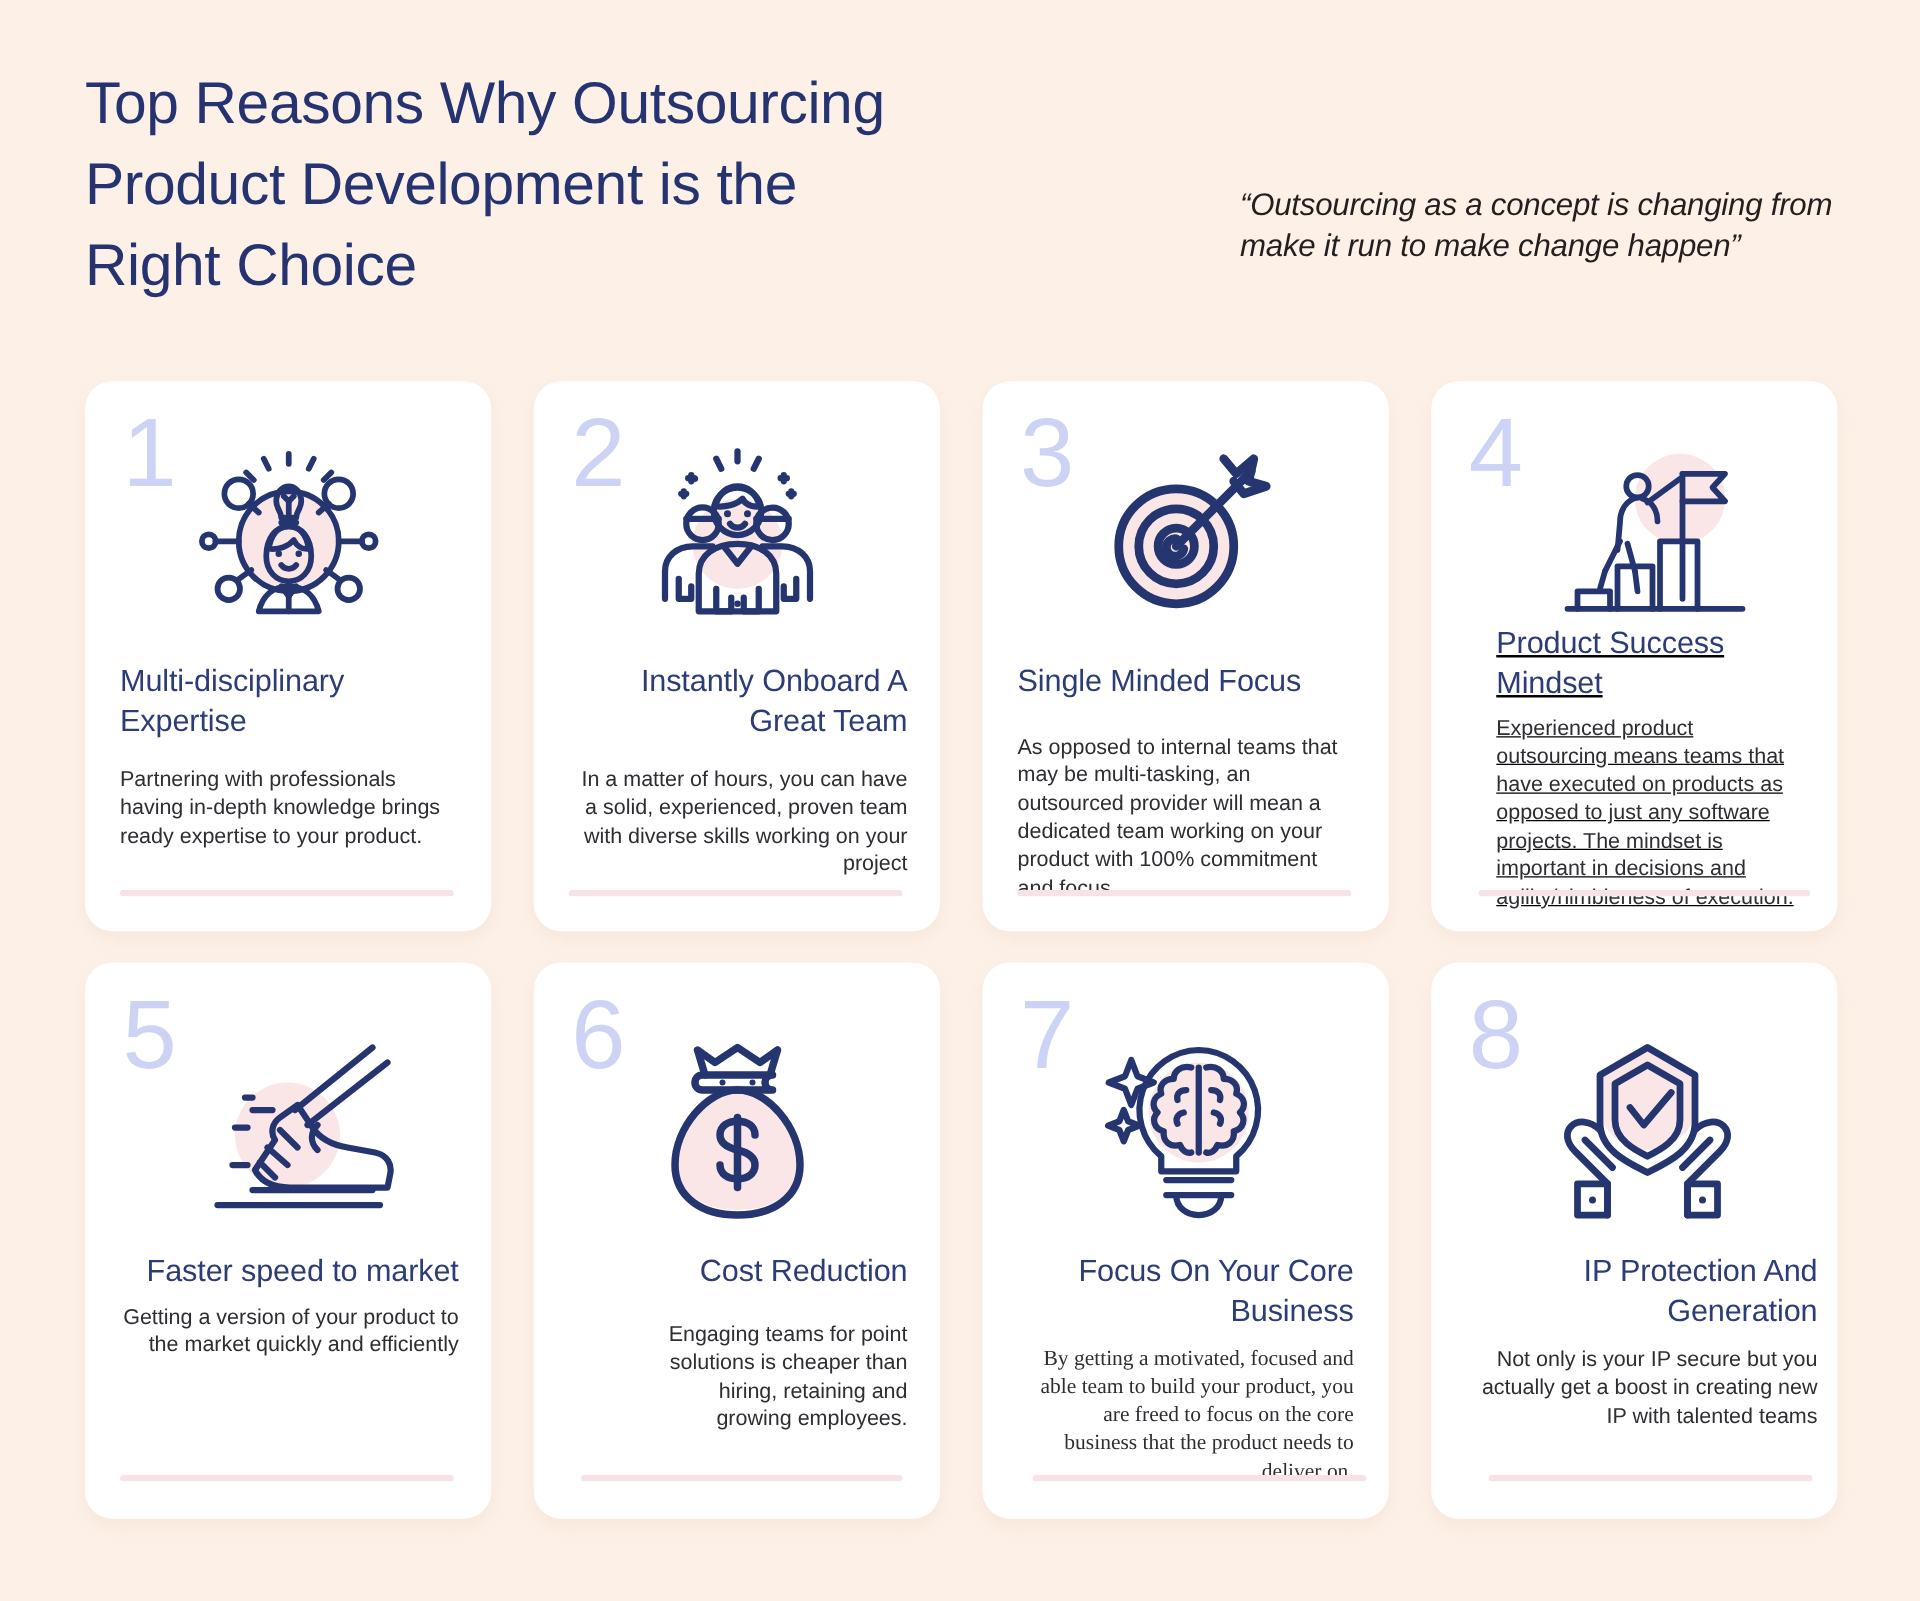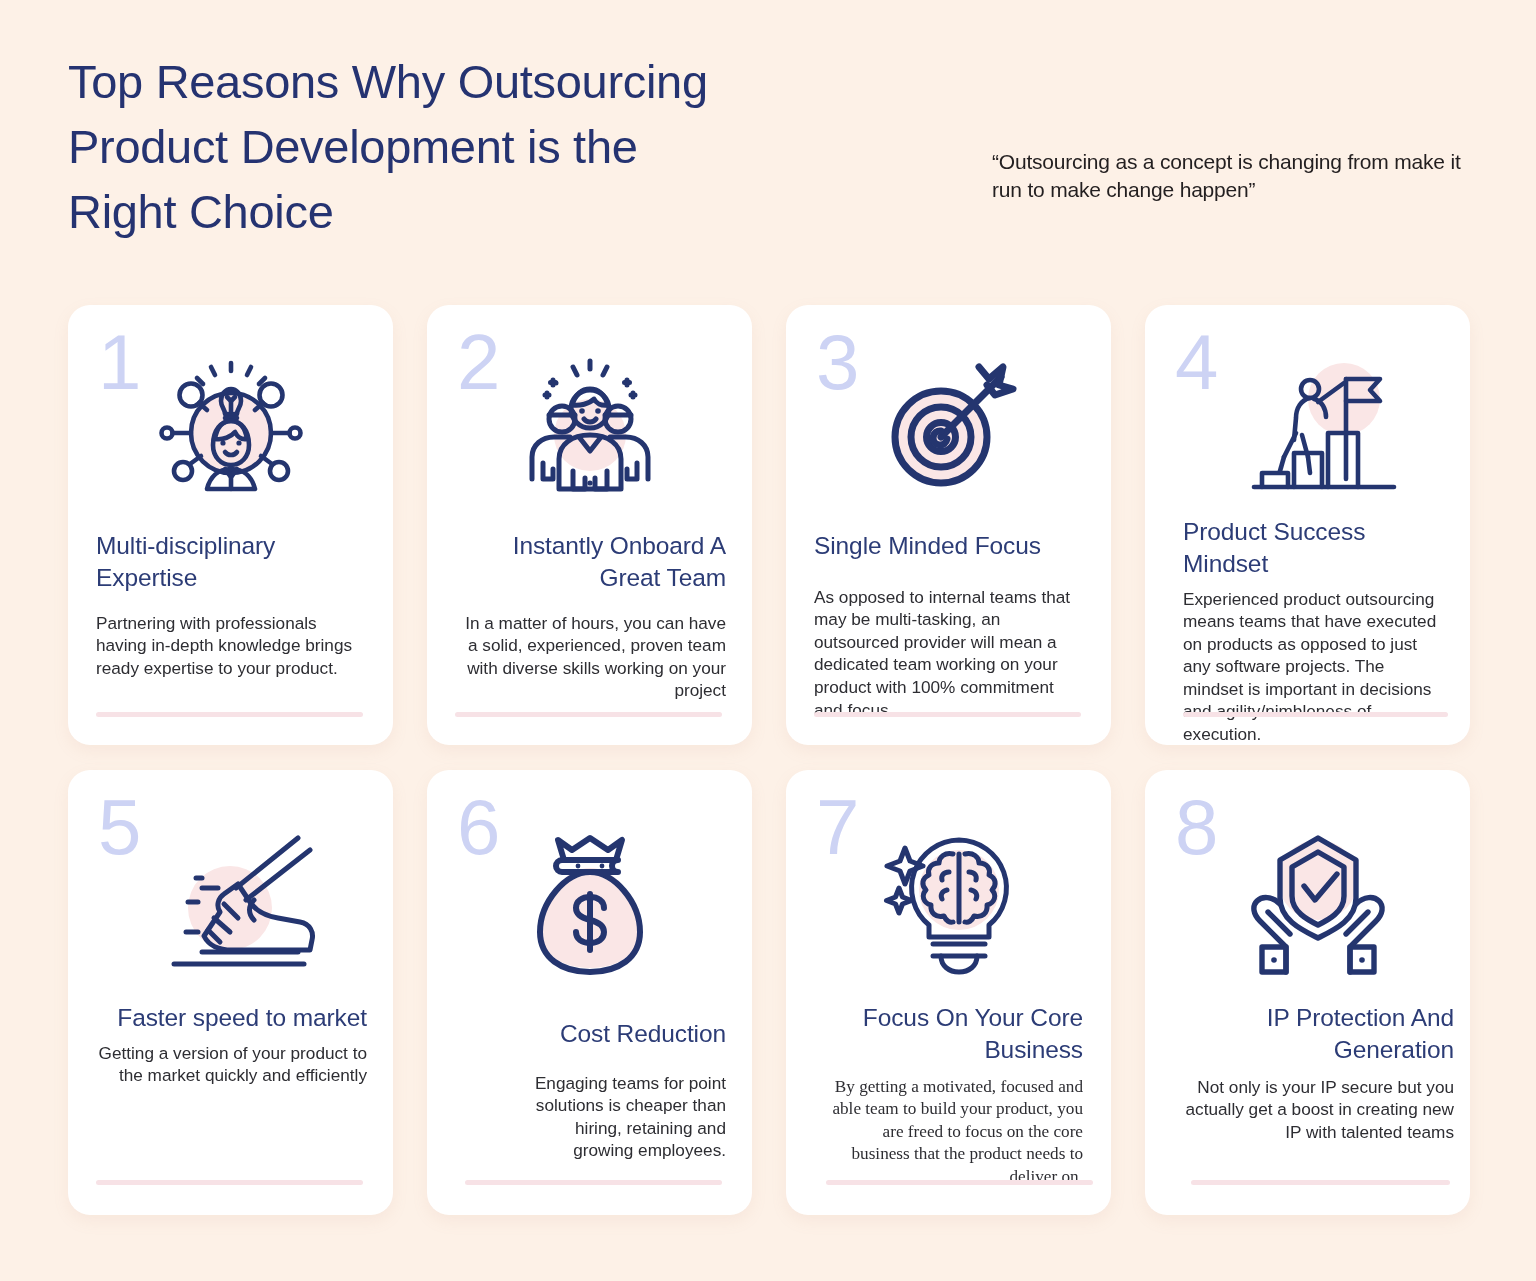--- a/index.html
+++ b/index.html
@@ -32,22 +32,23 @@
     font-weight: 500;
     color: #253371;
     letter-spacing: -0.3px;
     white-space: pre-line;
   }
   .header-quote {
     position: absolute;
     left: 992px;
     top: 148px;
     width: 490px;
-    font-size: 21px;
+    font-size: 25px;
     line-height: 1.33;
+    font-style: italic;
     font-weight: 400;
     color: #231f20;
     letter-spacing: -0.2px;
   }
 
   
   .grid {
     position: absolute;
     left: 68px;
     top: 305px;
@@ -128,27 +129,27 @@
   .r2 .card-body { top: 232px; text-align: right; }
   .r2 .card-divider { bottom: 30px; }
 
   
   .c1 .card-body { top: 225px; }
   .c1 .card-desc { margin-top: 18px; }
   .c2 .card-body { top: 225px; text-align: right; }
   .c2 .card-desc { margin-top: 18px; }
   .c3 .card-body { top: 225px; }
   .c3 .card-desc { margin-top: 24px; }
-  .c4 .card-body { top: 211px; padding-left: 38px; padding-right: 22px; }
+  .c4 .card-body { top: 194px; padding-left: 52px; padding-right: 22px; text-decoration: underline; }
   .c4 .card-desc { margin-top: 4px; }
   .c4 .card-divider { left: 38px; right: 22px; }
 
   .c5 .card-body { top: 232px; }
   .c5 .card-desc { }
-  .c6 .card-body { top: 248px; padding-left: 48px; margin-left: 41px; }
+  .c6 .card-body { top: 232px; padding-left: 48px; margin-left: 41px; }
   .c6 .card-desc { margin-top: 22px; }
   .c6 .card-divider { left: 38px; }
   .c7 .card-body { top: 232px; padding-left: 40px; padding-right: 28px; }
   .c7 .card-desc { margin-top: 10px; font-family: Liberation Serif, serif; }
   .c7 .card-divider { left: 40px; right: 18px; }
   .c8 .card-body { top: 232px; padding-right: 16px; }
   .c8 .card-desc { margin-top: 10px; }
   .c8 .card-divider { left: 46px; right: 20px; }
 
   

